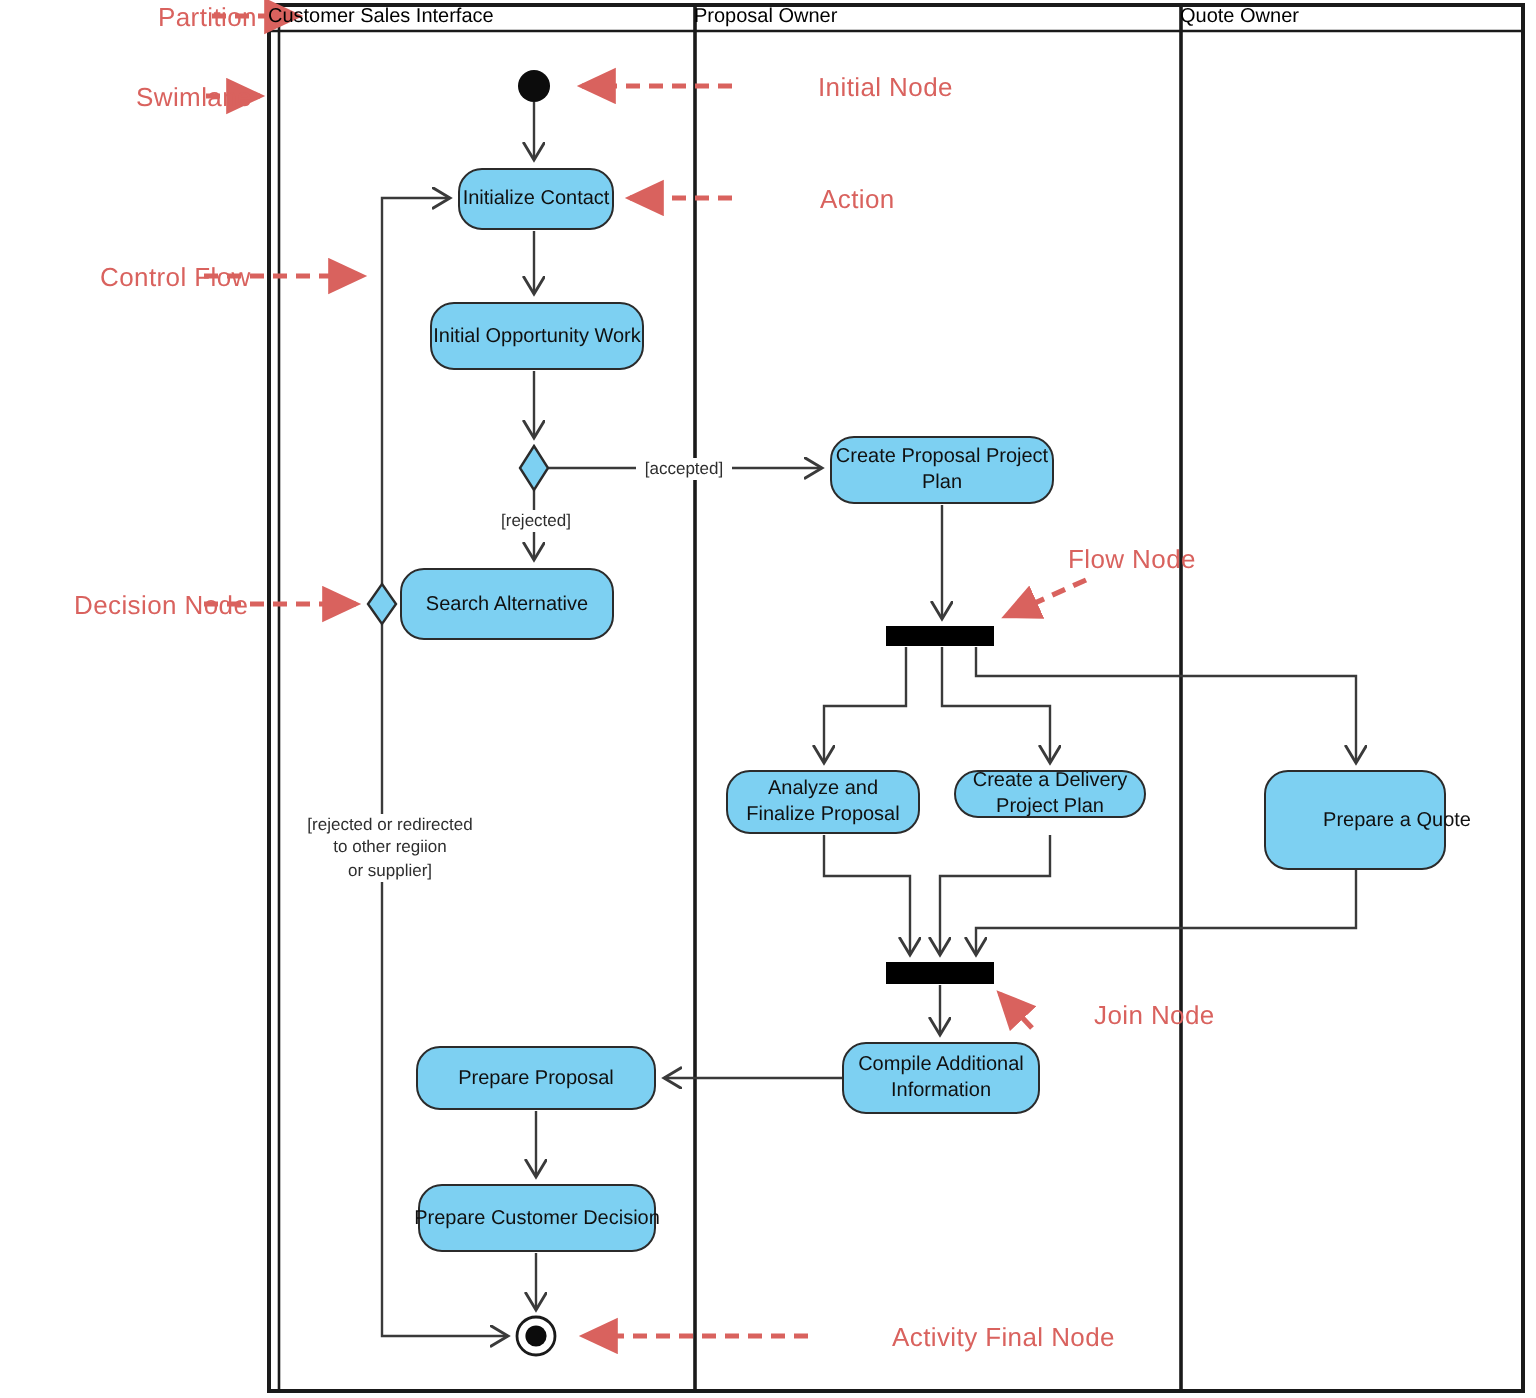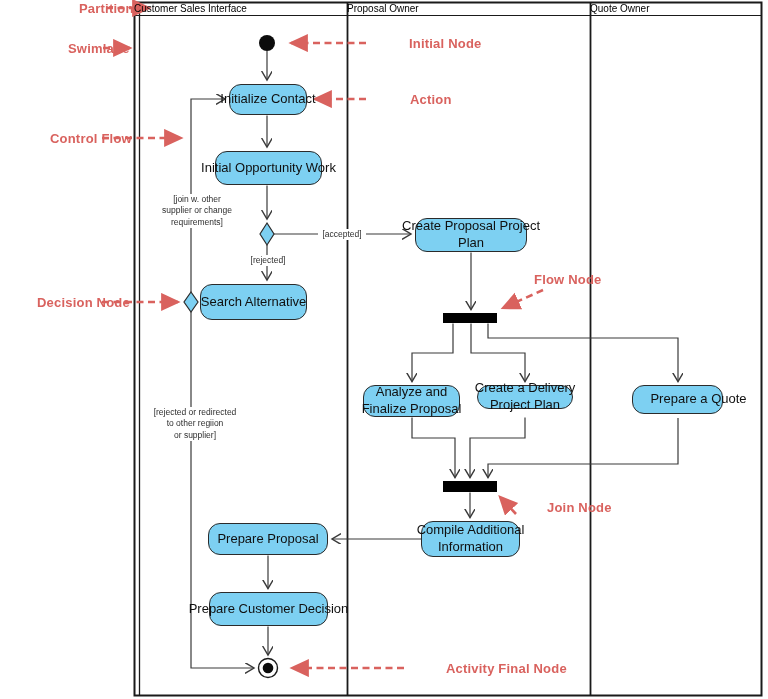--- a/index.html
+++ b/index.html
@@ -9,30 +9,30 @@
   }
   #wires{position:absolute;left:0;top:0;z-index:1;}
   .lane-header{
     position:absolute;top:2px;height:13px;line-height:14px;font-size:10px;
     text-align:left;color:#000;z-index:2;
   }
   .action{
     position:absolute;z-index:2;box-sizing:border-box;
     background:#7DD0F2;border:1.4px solid #2b2b2b;border-radius:12px;
     display:flex;flex-direction:column;align-items:center;justify-content:center;
-    font-size:13px;color:#101010;text-align:center;line-height:1.3;
+    font-size:10px;color:#101010;text-align:center;line-height:1.3;
   }
   .action .ln{display:block;white-space:nowrap;}
   .guard{
     position:absolute;z-index:2;background:#fff;font-size:8.5px;color:#2e2e2e;
     text-align:center;line-height:1.35;padding:0 1px;
   }
   .guard .ln{display:block;white-space:nowrap;}
   .anno{
-    position:absolute;z-index:3;color:#D9625E;font-weight:bold;font-size:13px;
+    position:absolute;z-index:3;color:#D9625E;font-weight:normal;font-size:13px;
     letter-spacing:.2px;white-space:nowrap;padding-left:36px;
   }
 </style>
 </head>
 <body>
 
 <div id="stage">
 
   <svg id="wires" width="768" height="699" viewBox="0 0 768 699">
     <defs>
@@ -111,44 +111,39 @@
     <span class="ln">Plan</span>
   </div>
   <div class="action" style="left:363px;top:385px;width:97px;height:32px;">
     <span class="ln">Analyze and</span>
     <span class="ln">Finalize Proposal</span>
   </div>
   <div class="action" style="left:477px;top:385px;width:96px;height:24px;">
     <span class="ln">Create a Delivery</span>
     <span class="ln">Project Plan</span>
   </div>
-  <div class="action" style="left:632px;top:385px;width:91px;height:29px;padding-left:42px;">
+  <div class="action" style="left:632px;top:385px;width:91px;height:50px;padding-left:42px;">
     <span class="ln">Prepare a Quote</span>
   </div>
   <div class="action" style="left:421px;top:521px;width:99px;height:36px;">
     <span class="ln">Compile Additional</span>
     <span class="ln">Information</span>
   </div>
   <div class="action" style="left:208px;top:523px;width:120px;height:32px;">
     <span class="ln">Prepare Proposal</span>
   </div>
   <div class="action" style="left:209px;top:592px;width:119px;height:34px;">
     <span class="ln">Prepare Customer Decision</span>
   </div>
 
   <div class="guard" style="left:318px;top:229px;width:46px;">
     <span class="ln">[accepted]</span>
   </div>
   <div class="guard" style="left:243px;top:255px;width:48px;">
     <span class="ln">[rejected]</span>
-  </div>
-  <div class="guard" style="left:150px;top:194px;width:92px;">
-    <span class="ln">[join w. other</span>
-    <span class="ln">supplier or change</span>
-    <span class="ln">requirements]</span>
   </div>
   <div class="guard" style="left:146px;top:407px;width:96px;">
     <span class="ln">[rejected or redirected</span>
     <span class="ln">to other regiion</span>
     <span class="ln">or supplier]</span>
   </div>
 
   <div class="anno" style="left:43px;top:1px;">Partition</div>
   <div class="anno" style="left:32px;top:41px;">Swimlane</div>
   <div class="anno" style="left:14px;top:131px;">Control Flow</div>

